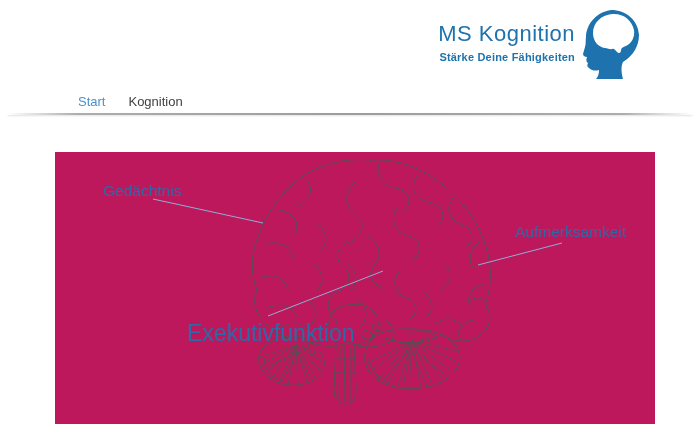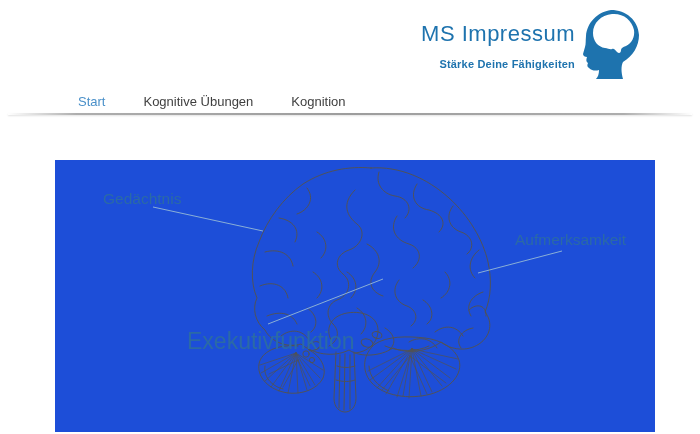--- a/index.html
+++ b/index.html
@@ -4,58 +4,57 @@
 <style>
   html,body{margin:0;padding:0;background:#ffffff;}
   .screen{
     position:relative;width:700px;height:434px;background:#ffffff;overflow:hidden;
     font-family:"Liberation Sans",sans-serif;
   }
   
   .logo{position:absolute;top:8px;right:60px;width:300px;height:78px;cursor:pointer;}
   .logo-textblock{position:absolute;top:14px;right:65px;text-align:right;color:#1e73ae;}
   .logo-title{font-size:22px;letter-spacing:.5px;font-weight:400;line-height:1.1;white-space:nowrap;}
-  .logo-tagline{font-size:11px;font-weight:700;margin-top:12px;letter-spacing:.2px;white-space:nowrap;}
+  .logo-tagline{font-size:11px;font-weight:700;margin-top:5px;letter-spacing:.2px;white-space:nowrap;}
   .logo-icon{position:absolute;top:0;right:0;width:57px;height:72px;}
   
-  .nav{position:absolute;top:93px;left:78px;display:flex;gap:38px;font-size:13px;color:#3f3f3f;}
+  .nav{position:absolute;top:93px;left:78px;display:flex;gap:23px;font-size:13px;color:#3f3f3f;}
   .nav-item{white-space:nowrap;cursor:pointer;line-height:18px;}
   .nav-item.active{color:#4a90c9;}
   .nav-divider{
     position:absolute;top:113px;left:8px;right:8px;height:2px;
     background:linear-gradient(to right,rgba(0,0,0,0) 0%,rgba(40,40,40,.38) 10%,rgba(40,40,40,.46) 50%,rgba(40,40,40,.38) 90%,rgba(0,0,0,0) 100%);
     box-shadow:0 1px 2px rgba(0,0,0,.12);
   }
   
-  .diagram{position:absolute;top:160px;left:55px;width:600px;height:272px;background:#1d4ed8;}
+  .diagram{position:absolute;top:152px;left:55px;width:600px;height:272px;background:#be185d;}
   .diagram svg{display:block;}
   .sulci path, .sulci ellipse, .sulci circle{fill:none;stroke:#525252;stroke-width:.95;stroke-linecap:round;}
   .folia path{fill:none;stroke:#525252;stroke-width:.7;stroke-linecap:round;}
   .leader{stroke:#8aafd6;stroke-width:1;fill:none;}
   .dlabel{fill:#2b6aa6;}
 </style>
 </head>
 <body>
 
 <div class="screen">
 
   <div class="logo">
     <div class="logo-textblock">
-      <div class="logo-title">MS Impressum</div>
+      <div class="logo-title">MS Kognition</div>
       <div class="logo-tagline">Stärke Deine Fähigkeiten</div>
     </div>
     <svg class="logo-icon" viewBox="0 0 57 72" aria-hidden="true">
       <path fill="#1e73ae" d="M28,2 C14,4 4,15 3,28 C2.5,33 3,36 2,39 L0,46 C0,48 2,49 4,49 C3,52 3,54 5,55 C4,57 4,59 6,60 C9,63 13,63 16,62 C16,66 15,69 13,71 L40,71 C38,64 38,58 40,54 C50,48 56,38 56,27 C55,12 43,2 28,2 Z"></path>
       <path fill="#ffffff" d="M29,6 C18,7 10,15 10,25 C10,33 15,39 22,40 C25,40 27,42 29,41 C31,40 32,42 34,44 C36,46 38,45 38,42 C38,40 40,39 43,38 C49,35 52,29 51,22 C49,12 40,5 29,6 Z"></path>
     </svg>
   </div>
 
   <nav class="nav">
     <div class="nav-item active">Start</div>
-    <div class="nav-item">Kognitive Übungen</div>
     <div class="nav-item">Kognition</div>
   </nav>
   <div class="nav-divider"></div>
 
   <div class="diagram">
     <svg width="600" height="272" viewBox="0 0 600 272" aria-hidden="true">
 
       <g class="sulci">
         <path d="M316,8 C344,6 372,18 394,38 C414,56 428,80 433,102 C437,120 436,138 430,152 C438,162 436,176 424,184 C412,192 396,190 386,182 C372,192 352,194 338,188 C326,196 306,198 294,190 C278,198 258,194 246,184 C232,188 216,182 210,170 C200,162 197,148 202,138 C195,122 196,100 204,82 C212,60 228,38 248,24 C270,10 294,6 316,8 Z"></path>
       </g>

